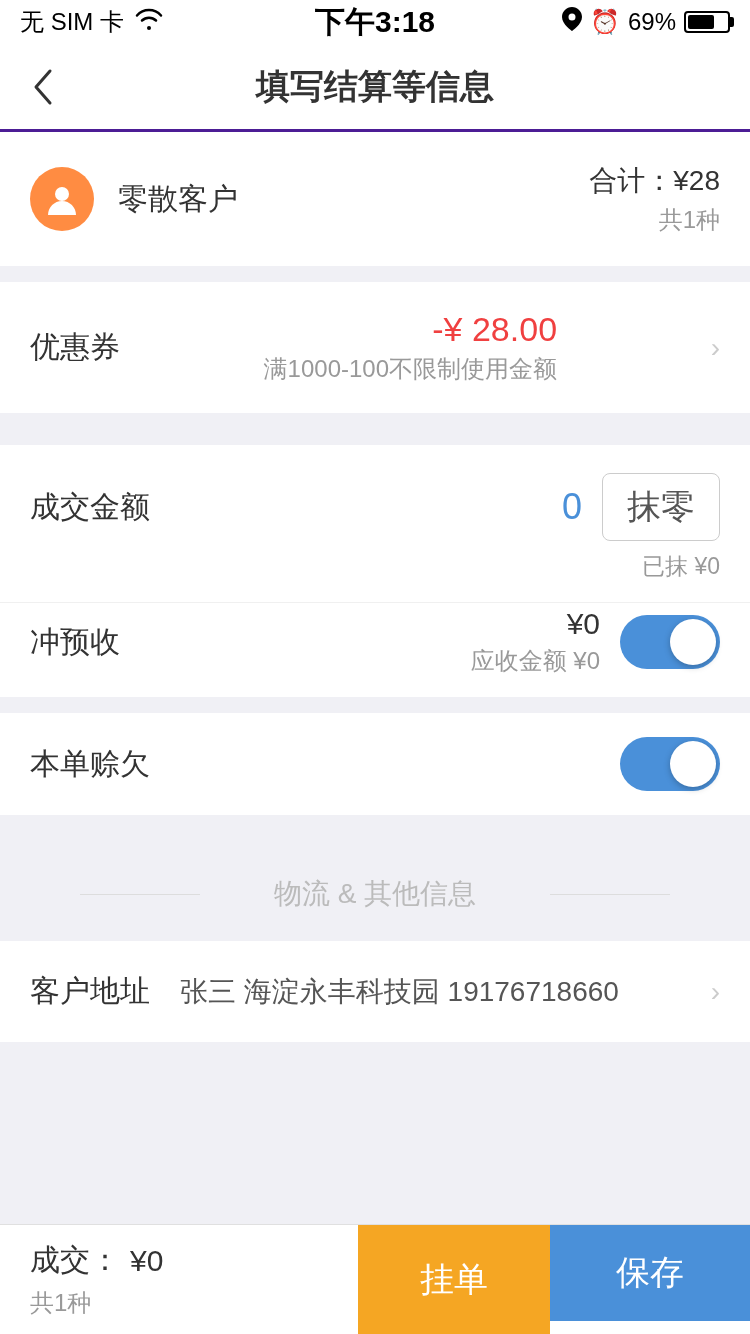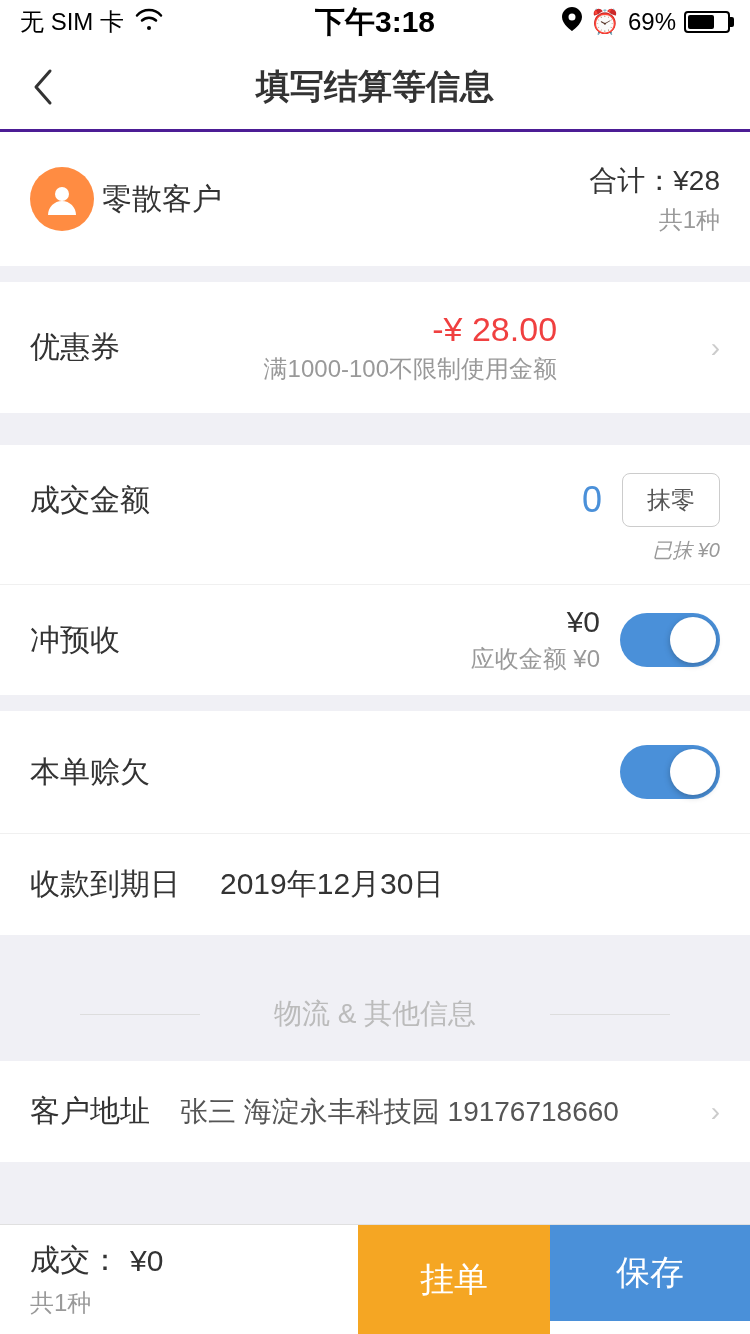--- a/index.html
+++ b/index.html
@@ -112,21 +112,21 @@
     .customer-row {
       display: flex;
       align-items: center;
       justify-content: space-between;
       padding: 30px 30px;
       background: #fff;
     }
     .customer-left {
       display: flex;
       align-items: center;
-      gap: 8px;
+      gap: 24px;
     }
     .customer-avatar {
       width: 64px;
       height: 64px;
       border-radius: 50%;
       background: #ff8c42;
       display: flex;
       align-items: center;
       justify-content: center;
       color: #fff;
@@ -209,39 +209,38 @@
     }
     .deal-value {
       font-size: 36px;
       color: #4a90d9;
       font-weight: 500;
     }
     .round-btn {
       border: 1px solid #ccc;
       border-radius: 8px;
       padding: 10px 24px;
-      font-size: 24px;
+      font-size: 34px;
       color: #555;
       background: #fff;
       cursor: pointer;
     }
     .deal-sub {
       text-align: right;
       padding: 0 30px 20px 30px;
-      font-size: 20px;
+      font-size: 23px;
       color: #999;
-      font-style: italic;
     }
 
     
     .advance-row {
       display: flex;
       align-items: center;
       justify-content: space-between;
-      padding: 20px 30px 20px 30px;
+      padding: 4px 30px 20px 30px;
       background: #fff;
       border-top: 1px solid #f0f0f0;
     }
     .advance-label {
       font-size: 30px;
       color: #333;
     }
     .advance-right {
       display: flex;
       align-items: center;
@@ -279,21 +278,21 @@
       top: 4px;
       right: 4px;
       box-shadow: 0 2px 6px rgba(0,0,0,0.25);
     }
 
     
     .credit-row {
       display: flex;
       align-items: center;
       justify-content: space-between;
-      padding: 34px 30px;
+      padding: 24px 30px;
       background: #fff;
     }
     .credit-label {
       font-size: 30px;
       color: #333;
     }
 
     
     .due-date-row {
       display: flex;
@@ -513,24 +512,20 @@
 
   <div class="divider-section"></div>
 
   <div class="section">
     <div class="credit-row">
       <span class="credit-label">本单赊欠</span>
       <div class="toggle">
         <div class="toggle-knob"></div>
       </div>
     </div>
-    <div class="due-date-row">
-      <span class="due-label">收款到期日</span>
-      <span class="due-value">2019年12月30日</span>
-    </div>
   </div>
 
   <div class="divider-section"></div>
 
   <div class="logistics-header">
     <span>物流 &amp; 其他信息</span>
   </div>
 
   <div class="section">
     <div class="address-row">

